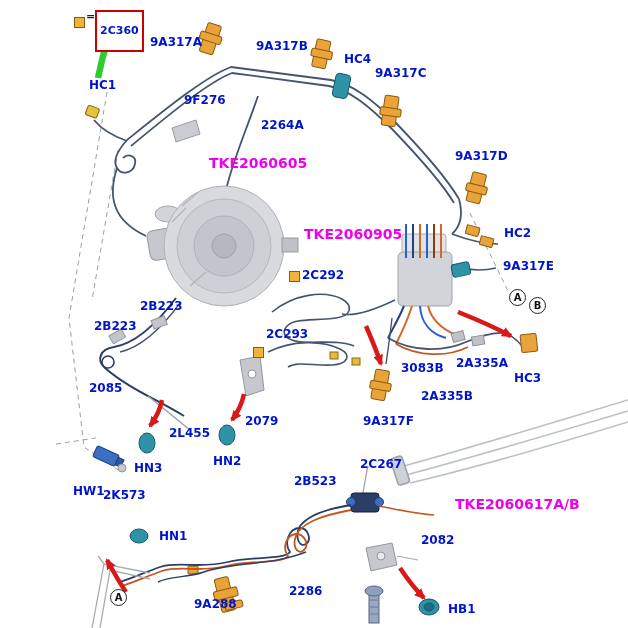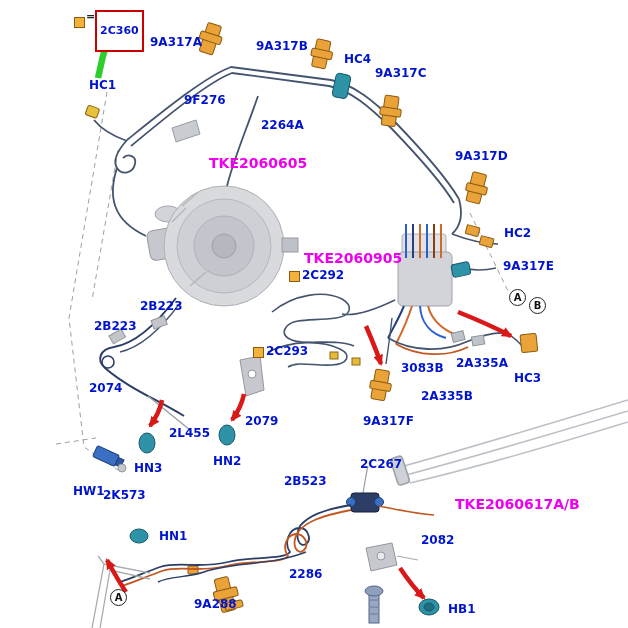--- a/index.html
+++ b/index.html
@@ -254,42 +254,42 @@
   <div class="plabel" style="left:184px;top:94px">9F276</div>
   <div class="plabel" style="left:261px;top:119px">2264A</div>
   <div class="plabel" style="left:455px;top:150px">9A317D</div>
   <div class="plabel" style="left:504px;top:227px">HC2</div>
   <div class="plabel" style="left:503px;top:260px">9A317E</div>
   <div class="sq" style="left:289px;top:271px"></div>
   <div class="plabel" style="left:302px;top:269px">2C292</div>
   <div class="plabel" style="left:140px;top:300px">2B223</div>
   <div class="plabel" style="left:94px;top:320px">2B223</div>
   <div class="sq" style="left:253px;top:347px"></div>
-  <div class="plabel" style="left:266px;top:345px">2C293</div>
+  <div class="plabel" style="left:266px;top:328px">2C293</div>
   <div class="plabel" style="left:401px;top:362px">3083B</div>
   <div class="plabel" style="left:456px;top:357px">2A335A</div>
   <div class="plabel" style="left:514px;top:372px">HC3</div>
   <div class="plabel" style="left:421px;top:390px">2A335B</div>
   <div class="plabel" style="left:363px;top:415px">9A317F</div>
-  <div class="plabel" style="left:89px;top:382px">2074</div>
+  <div class="plabel" style="left:89px;top:382px">2085</div>
   <div class="plabel" style="left:169px;top:427px">2L455</div>
   <div class="plabel" style="left:245px;top:415px">2079</div>
   <div class="plabel" style="left:213px;top:455px">HN2</div>
   <div class="plabel" style="left:134px;top:462px">HN3</div>
   <div class="plabel" style="left:73px;top:485px">HW1</div>
   <div class="plabel" style="left:103px;top:489px">2K573</div>
   <div class="plabel" style="left:159px;top:530px">HN1</div>
-  <div class="plabel" style="left:284px;top:475px">2B523</div>
+  <div class="plabel" style="left:294px;top:475px">2B523</div>
   <div class="plabel" style="left:360px;top:458px">2C267</div>
-  <div class="plabel" style="left:289px;top:568px">2286</div>
+  <div class="plabel" style="left:289px;top:585px">2286</div>
   <div class="plabel" style="left:194px;top:598px">9A288</div>
   <div class="plabel" style="left:421px;top:534px">2082</div>
   <div class="plabel" style="left:448px;top:603px">HB1</div>
 
   <div class="rlabel" style="left:209px;top:157px">TKE2060605</div>
-  <div class="rlabel" style="left:304px;top:252px">TKE2060905</div>
+  <div class="rlabel" style="left:304px;top:228px">TKE2060905</div>
   <div class="rlabel" style="left:455px;top:498px">TKE2060617A/B</div>
 
   <div class="callout" style="left:509px;top:289px">A</div>
   <div class="callout" style="left:529px;top:297px">B</div>
   <div class="callout" style="left:110px;top:589px">A</div>
 
 </div>
 
 </body></html>

